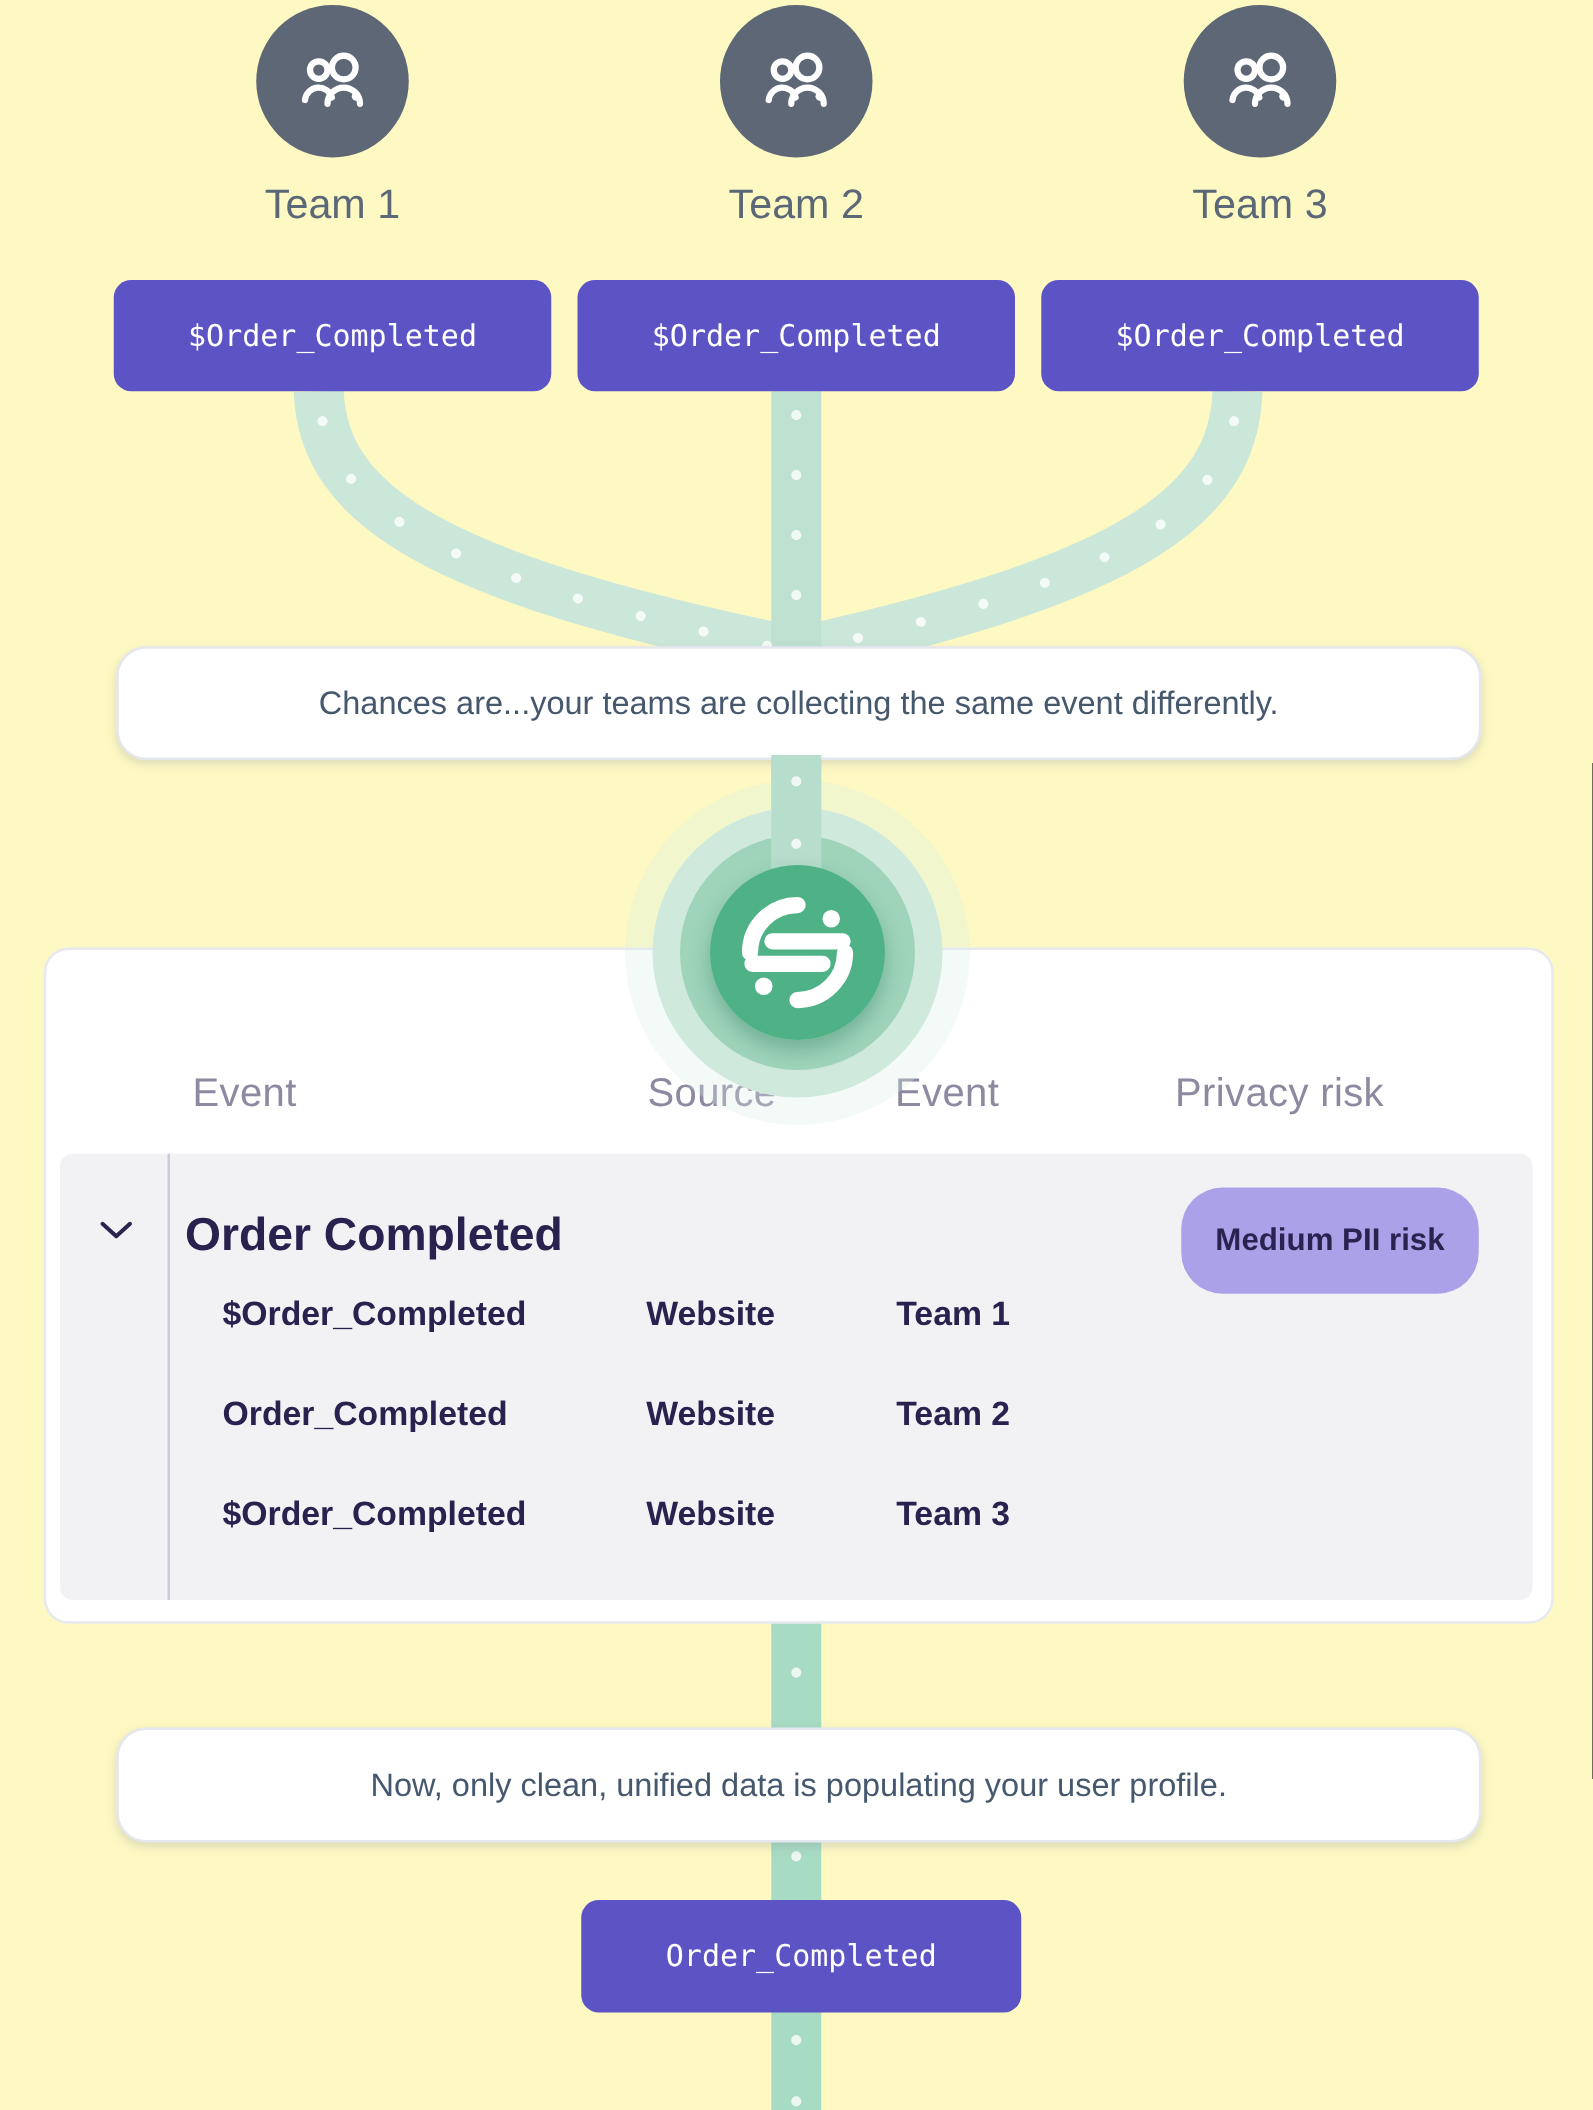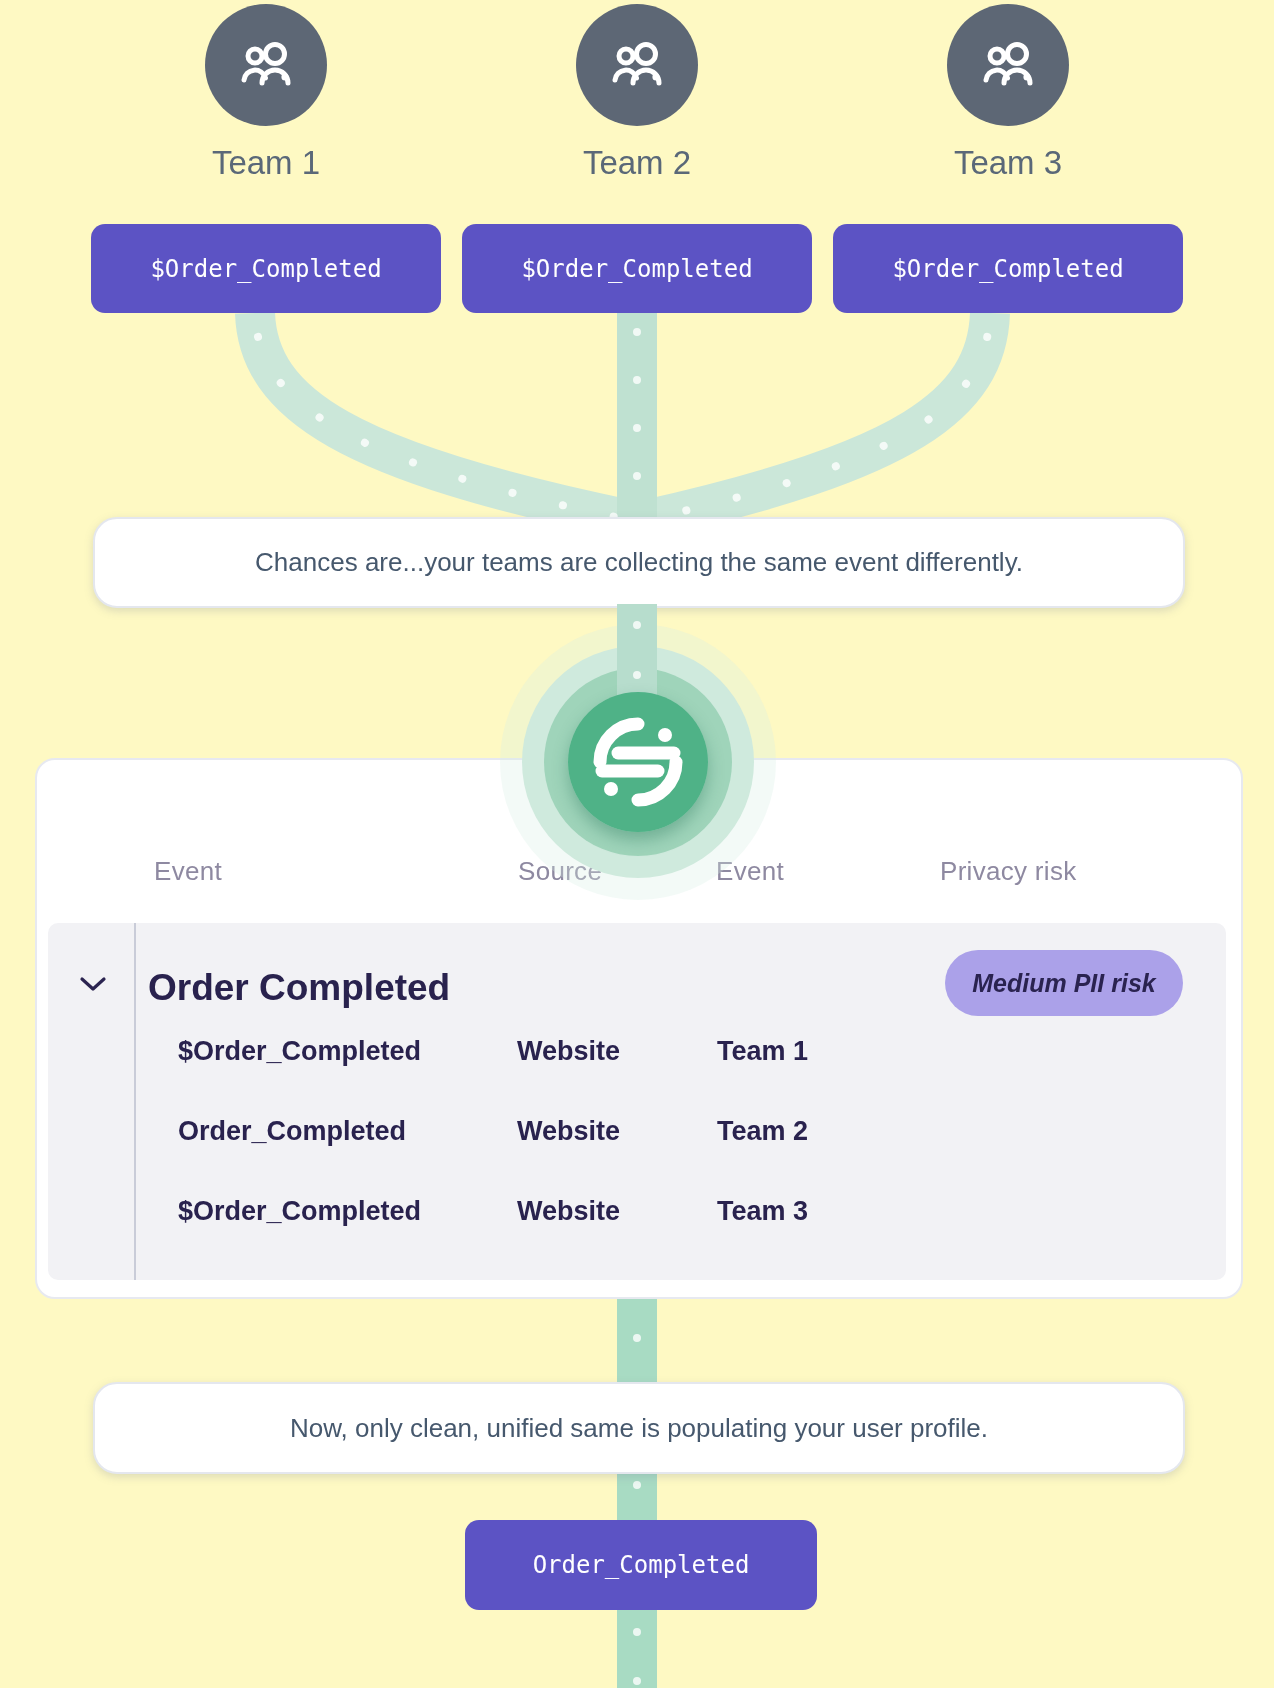--- a/index.html
+++ b/index.html
@@ -35,30 +35,30 @@
   .ring2{left:522px;top:646px;width:232px;height:232px;background:#cfeadd;z-index:3;
          box-shadow:0 0 0 22px rgba(215,238,227,0.30);}
   .ring1{left:544px;top:668px;width:188px;height:188px;background:#9fd4ba;z-index:3;}
   .pipe-overlay{position:absolute;left:0;top:0;z-index:4;pointer-events:none;}
   .logo{position:absolute;left:568px;top:692px;width:140px;height:140px;z-index:5;
         box-shadow:0 8px 16px rgba(30,110,80,0.35);border-radius:50%;}
 
   
   .card{position:absolute;left:35px;top:758px;width:1204px;height:537px;background:#ffffff;
         border:2px solid #e7e9f0;border-radius:20px;z-index:2;}
-  .th{position:absolute;top:856px;font-size:26px;font-weight:500;color:#8e89a1;letter-spacing:0.3px;z-index:2;}
+  .th{position:absolute;top:856px;font-size:32px;font-weight:500;color:#8e89a1;letter-spacing:0.3px;z-index:2;}
   .panel{position:absolute;left:48px;top:923px;width:1178px;height:357px;background:#f2f2f5;
          border-radius:10px;z-index:2;}
   .divider{position:absolute;left:86px;top:0;width:2px;height:100%;background:#c9ccd8;}
   .chev{position:absolute;left:31px;top:52px;}
   .cell{position:absolute;font-size:27px;font-weight:700;color:#29224e;white-space:nowrap;}
   .group-event{left:100px;top:44px;font-size:37px;}
-  .badge{position:absolute;left:897px;top:27px;width:238px;height:66px;border-radius:33px;
+  .badge{position:absolute;left:897px;top:27px;width:238px;height:85px;border-radius:33px;
          background:#aba1e9;display:flex;align-items:center;justify-content:center;
-         font-size:25px;font-weight:700;color:#2a2350;font-style:italic;}
+         font-size:25px;font-weight:700;color:#2a2350;}
 
   
   .output-pill{position:absolute;left:465px;top:1520px;width:352px;height:90px;border-radius:14px;
                background:#5c53c4;color:#fff;font-family:"DejaVu Sans Mono", monospace;font-size:24px;
                display:flex;align-items:center;justify-content:center;z-index:2;}
 </style>
 </head>
 <body>
 
 <div class="stage">
@@ -170,16 +170,16 @@
         <path d="M 0 -38 A 38 38 0 0 0 -38 0"></path>
         <path d="M -36 9 H 20"></path>
         <path d="M 38 0 A 38 38 0 0 1 0 38"></path>
         <path d="M -20 -9 H 36"></path>
       </g>
       <circle cx="27" cy="-27" r="7" fill="#ffffff"></circle>
       <circle cx="-27" cy="27" r="7" fill="#ffffff"></circle>
     </svg>
   </div>
 
-  <div class="callout" style="top:1382px;height:88px">Now, only clean, unified same is populating your user profile.</div>
+  <div class="callout" style="top:1382px;height:88px">Now, only clean, unified data is populating your user profile.</div>
   <div class="output-pill">Order_Completed</div>
 
 </div>
 
 </body></html>

